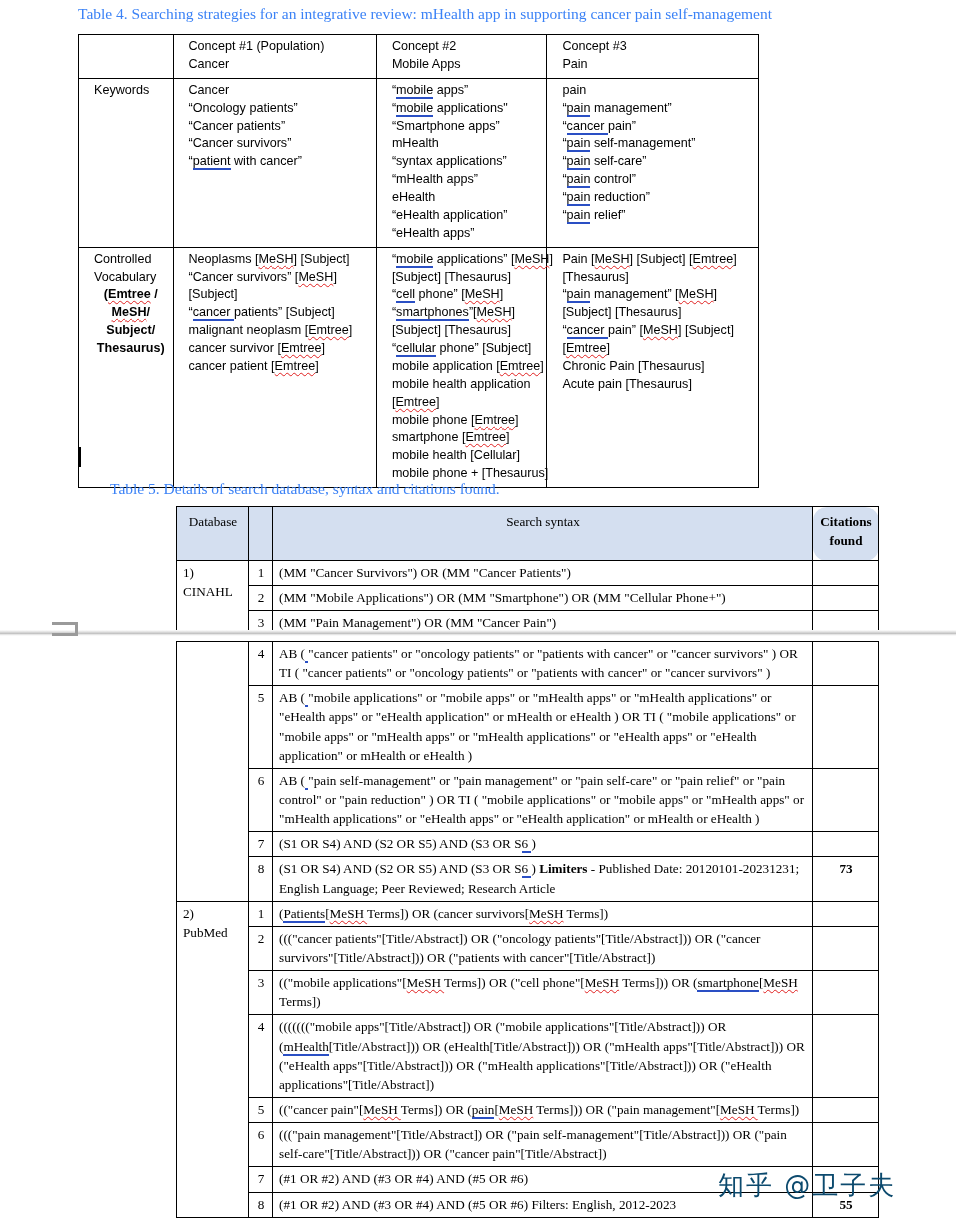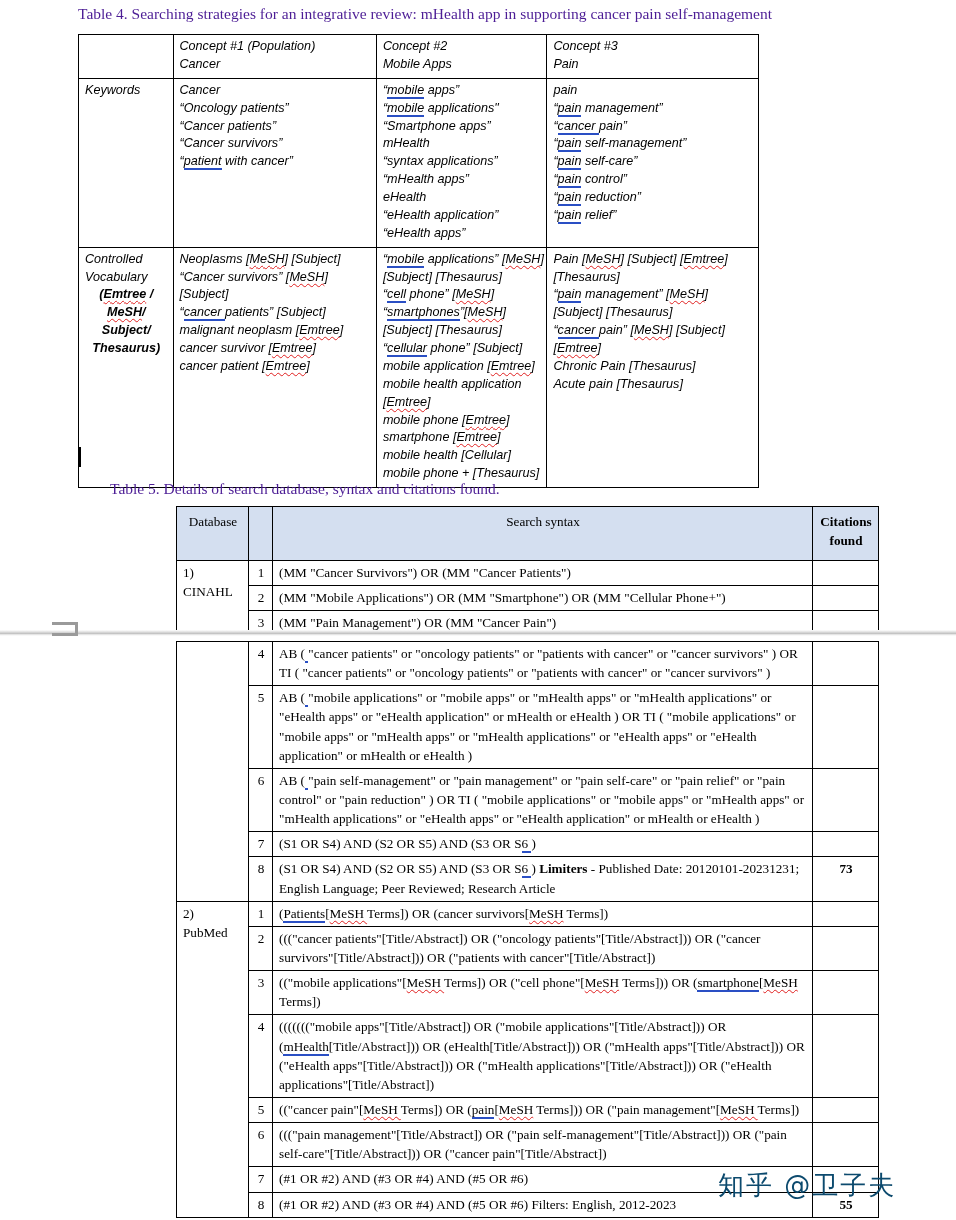--- a/index.html
+++ b/index.html
@@ -17,21 +17,21 @@
     color: #000;
   }
 
   
   .page { position: relative; width: 956px; }
 
   .caption {
     font-family: "Liberation Serif", serif;
     font-size: 15.5px;
     line-height: 1.25;
-    color: #4c1d95;
+    color: #3b82f6;
   }
 
   
   .bu {
     border-bottom: 2.5px double #2a4fc4;
     padding-bottom: 0px;
   }
   
   .sp {
     text-decoration: underline;
@@ -47,22 +47,21 @@
     border-collapse: collapse;
     width: 681px;
     font-family: "Liberation Sans", sans-serif;
     font-size: 12.6px;
     line-height: 1.42;
     table-layout: fixed;
   }
   table.t4 td {
     border: 1.4px solid #000;
     vertical-align: top;
-    padding: 3px 5px 4px 6px;
-    font-style: italic;
+    padding: 3px 5px 4px 15px;
   }
   table.t4 .c0 { width: 92px; }
   table.t4 .c1 { width: 198px; }
   table.t4 .c2 { width: 166px; }
   table.t4 .c3 { width: 206px; }
   .t4 .ln { display: block; white-space: nowrap; }
   .t4 .ctr { text-align: center; }
   .t4 .b { font-weight: bold; }
 
   
@@ -100,21 +99,21 @@
   }
   table.t5 td, table.t5 th {
     border: 1.3px solid #000;
     vertical-align: top;
     padding: 2px 5px 3px 6px;
     font-weight: normal;
   }
   table.t5 .db   { width: 72px; }
   table.t5 .num  { width: 24px; text-align: center; }
   table.t5 .syn  { width: 540px; }
-  table.t5 .cit  { width: 66px; text-align: center; font-weight: bold; }
+  table.t5 .cit  { width: 66px; text-align: center; font-weight: bold; border-radius: 14px; }
 
   table.t5 thead td {
     background: #d4dff0;
     text-align: center;
     vertical-align: top;
     padding-top: 5px;
     height: 54px;
   }
   .t5 .bold { font-weight: bold; }
 

